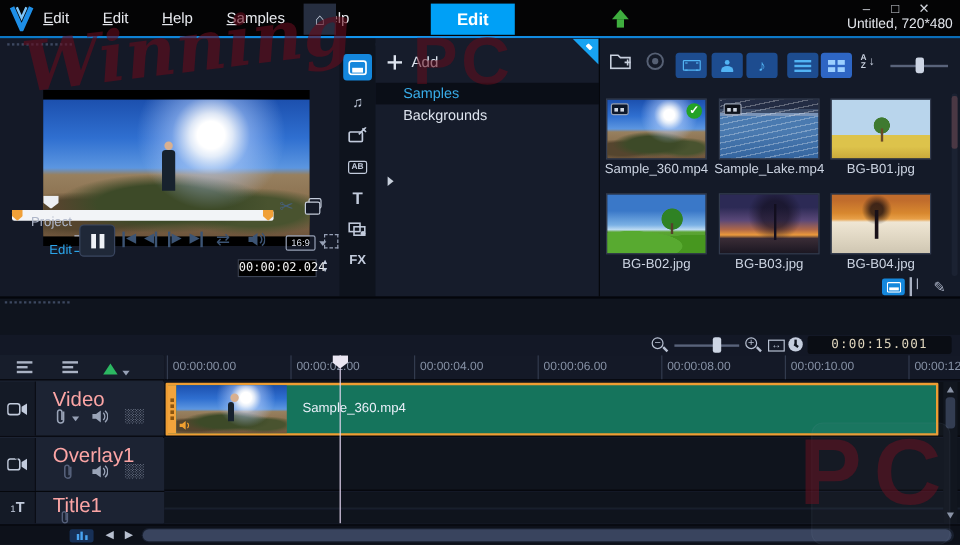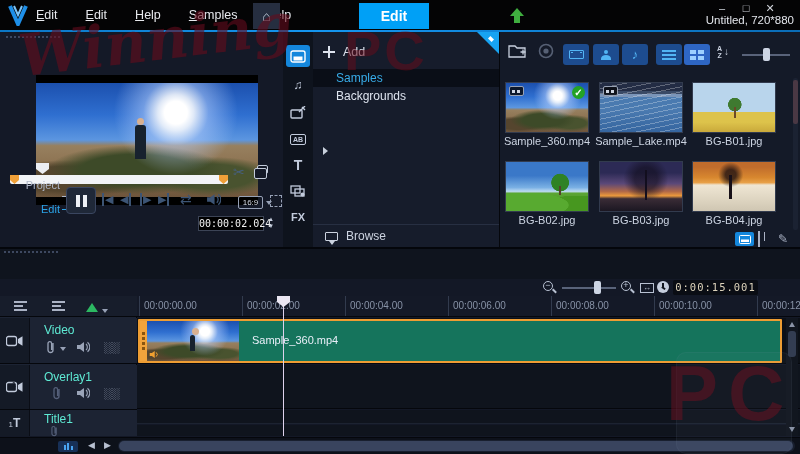--- a/index.html
+++ b/index.html
@@ -138,32 +138,32 @@
   .tbar{position:absolute;left:0;top:249px;width:800px;height:30px;background:#0f141e}
 
   
   .mag{position:absolute;top:281px;width:14px;height:14px}
   .mag b{position:absolute;left:0;top:0;width:10px;height:10px;border:1.6px solid #b8c1d2;border-radius:50%;color:#b8c1d2;font-size:9px;line-height:7px;text-align:center;font-weight:normal}
   .mag i{position:absolute;left:9px;top:9px;width:5px;height:1.8px;background:#b8c1d2;transform:rotate(45deg)}
   .fitic{position:absolute;left:640px;top:283px;width:14px;height:10px;border:1.2px solid #b8c1d2;color:#b8c1d2;font-size:8px;line-height:8px;text-align:center}
   .clockic{position:absolute;left:657px;top:281px;width:12px;height:12px;border-radius:50%;background:#c5cddd}
   .clockic::before{content:"";position:absolute;left:5px;top:2px;width:1.5px;height:5px;background:#0f141e}
   .clockic::after{content:"";position:absolute;left:5px;top:5px;width:4px;height:1.5px;background:#0f141e;transform-origin:left;transform:rotate(35deg)}
-  .durbox{position:absolute;left:673px;top:280px;width:85px;height:15px;background:#0a0d14;border-radius:2px;
+  .durbox{position:absolute;left:673px;top:280px;width:120px;height:15px;background:#0a0d14;border-radius:2px;
           font-family:"DejaVu Sans Mono",monospace;font-size:10.5px;color:#ded4bc;text-align:center;line-height:15px;letter-spacing:1px}
 
   
   .tl-hdrcol{position:absolute;left:0;top:296px;width:137px;height:140px;background:#1c2333;border-right:1px solid #05070c}
   .mgr{position:absolute;left:0;top:0;width:137px;height:21px;background:#171d2b;border-bottom:1px solid #05070c}
   .mgr-ic{position:absolute;top:5px;display:flex;flex-direction:column;gap:2px}
   .mgr-ic i{display:block;width:13px;height:2px;background:#aab2c4}
   .greentri{position:absolute;left:86px;top:7px;width:0;height:0;border-left:6px solid transparent;border-right:6px solid transparent;border-bottom:9px solid #2cb862}
   .trkrow{position:absolute;left:0;width:137px;background:#1c2333;border-bottom:1px solid #05070c}
   .trkicon{position:absolute;left:0;top:0;width:30px;height:100%;background:#141a26;border-right:1px solid #0a0d15;display:flex;align-items:center;justify-content:center;color:#c2cbdc}
-  .trklabel{position:absolute;left:44px;top:5px;font-size:12px;color:#5eead4}
+  .trklabel{position:absolute;left:44px;top:5px;font-size:17px;color:#fca5a5}
   .hico{position:absolute;color:#9aa4b8}
   .hico.dim{color:#55607a}
   .checker{font-size:11px;line-height:11px;color:#9aa4b8}
 
   .ruler{position:absolute;left:137px;top:296px;width:663px;height:21px;background:#141927;border-bottom:1px solid #05070c;overflow:hidden}
   .rseg{position:absolute;top:0;height:21px;border-left:1px solid #323b4e;padding-left:4px;font-size:10px;color:#8792a6;line-height:20px;white-space:nowrap}
   .trackarea{position:absolute;left:137px;width:663px;border-bottom:1px solid #05070c}
   .clip{position:absolute;left:1px;top:1px;height:44px;border:2px solid #ee9d33;background:#15745c;border-radius:1px}
   .clipgrip{position:absolute;left:0;top:0;width:7px;height:100%;background:#f2a43c;display:flex;flex-direction:column;align-items:center;justify-content:center;gap:2px}
   .clipgrip i{display:block;width:3px;height:3px;background:#8a5510}
@@ -215,21 +215,21 @@
         <span>⌂</span>
       </div>
     <div class="tab edit">Edit</div>
     <div class="uparrow">
         <span class="head"></span>
         <span class="stem"></span>
       </div>
     <div class="winbtn" style="left:712px">–</div>
     <div class="winbtn" style="left:736px">□</div>
     <div class="winbtn" style="left:760px">✕</div>
-    <div class="proj-label">Untitled, 720*880</div>
+    <div class="proj-label">Untitled, 720*480</div>
   </div>
   <div class="accent"></div>
 
   <div class="preview">
     <span class="grip" style="left:6px;top:4px"></span>
     <div class="vframe">
       <div class="pano" style="left:0;top:8px;right:0;bottom:8px">
         <div class="person" style="left:99px;top:42px"></div>
       </div>
     </div>
@@ -305,24 +305,20 @@
     <div class="fpanel">
       <div class="pincorner"></div>
       <span class="plusic"></span>
       <span class="abs" style="left:30px;top:13px;font-size:12.5px;color:#dde3ee">Add</span>
       <div class="frow" style="top:37px;background:#0a0e17;color:#38ace8">
         <span style="margin-left:23px">Samples</span>
       </div>
       <div class="frow" style="top:55px;color:#dde3ee">
         <span class="tri-r" style="left:10px;top:60px"></span>
         <span style="margin-left:23px">Backgrounds</span>
-      </div>
-      <div class="browse">
-        <span class="browseic"></span>
-        <span style="margin-left:33px">Browse</span>
       </div>
     </div>
 
     <div class="lcontent">
 
       <span class="abs" style="left:8px;top:11px;color:#c8d0de">
         <svg class="icon-svg" width="20" height="15" viewBox="0 0 20 15">
             <path d="M1 3h6l2 2h8v9H1z" fill="none" stroke="currentColor" stroke-width="1.3"></path>
             <path d="M15 6.5v5M12.5 9h5" stroke="currentColor" stroke-width="1.3"></path>
           </svg>

